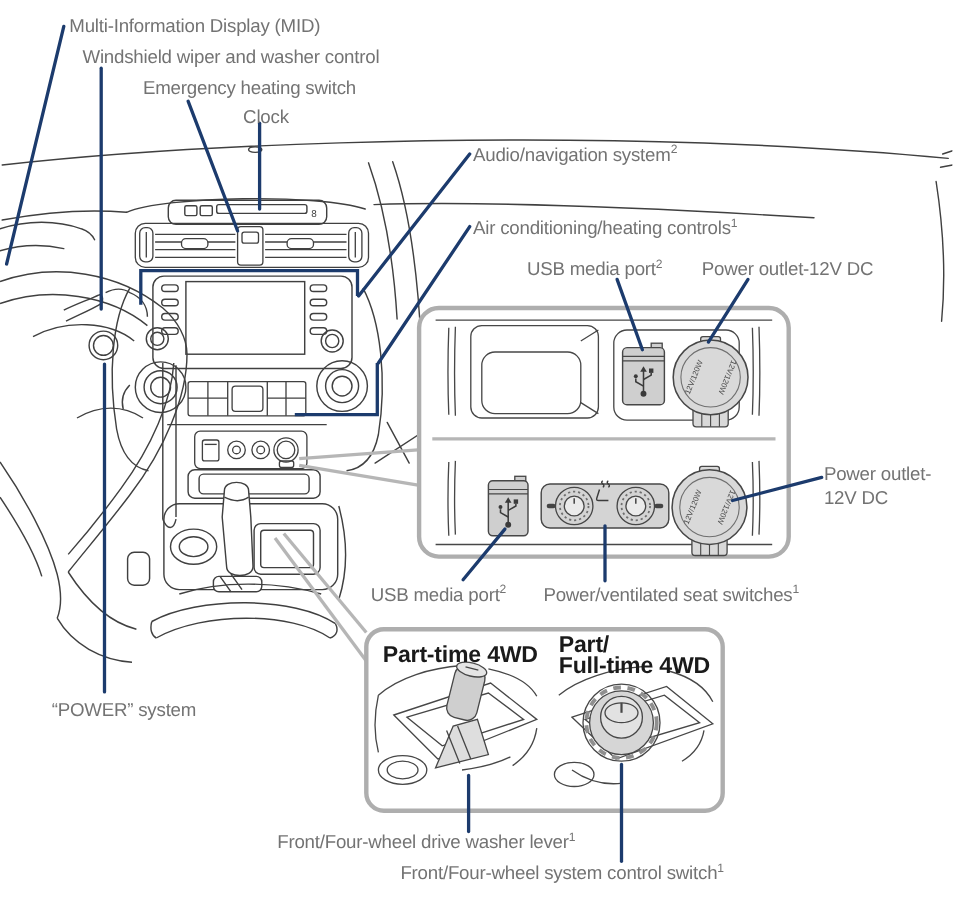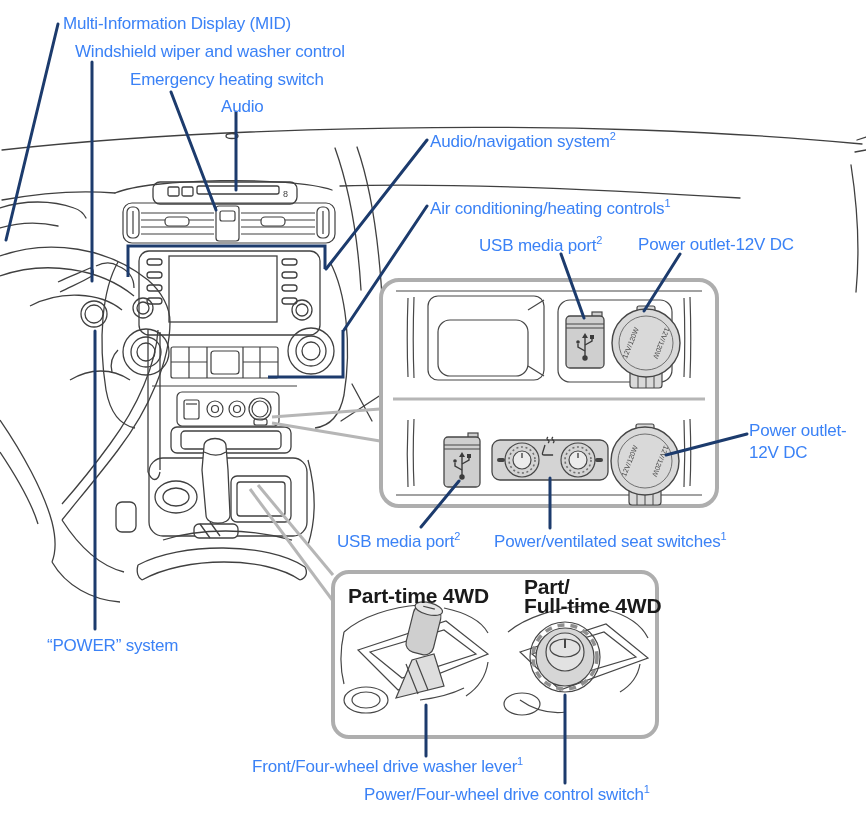--- a/index.html
+++ b/index.html
@@ -1,19 +1,19 @@
 <!DOCTYPE html>
 <html><head>
 <meta charset="utf-8">
 <style>
   html,body{margin:0;padding:0;background:#fff;}
   .canvas{position:relative;width:866px;height:821px;background:#fff;overflow:hidden;
           font-family:"Liberation Sans",sans-serif;}
   svg{position:absolute;left:0;top:0;}
-  .lbl{position:absolute;font-size:17px;line-height:1.25;color:#3b82f6;
+  .lbl{position:absolute;font-size:17px;line-height:1.25;color:#737373;
        letter-spacing:-0.2px;white-space:nowrap;}
   .lbl sup{font-size:11px;letter-spacing:0;}
   .hdg{position:absolute;font-size:21px;font-weight:bold;color:#1a1a1a;
        letter-spacing:-0.2px;line-height:19px;white-space:nowrap;}
 </style>
 </head>
 <body>
 
 <div class="canvas">
 
@@ -308,40 +308,40 @@
     <path d="M550,478 V528"></path>
     <path d="M95,331 V629"></path>
     <path d="M426,705 V756"></path>
     <path d="M565,695 V783"></path>
   </g>
 </svg>
 
   <div class="lbl" style="left:63px;top:13px"><span>Multi-Information Display (MID)</span></div>
   <div class="lbl" style="left:75px;top:41px"><span>Windshield wiper and washer control</span></div>
   <div class="lbl" style="left:130px;top:69px"><span>Emergency heating switch</span></div>
-  <div class="lbl" style="left:221px;top:96px"><span>Audio</span></div>
+  <div class="lbl" style="left:221px;top:96px"><span>Clock</span></div>
 
   <div class="lbl" style="left:430px;top:130px"><span>Audio/navigation system</span><sup>2</sup></div>
   <div class="lbl" style="left:430px;top:197px"><span>Air conditioning/heating controls</span><sup>1</sup></div>
 
   <div class="lbl" style="left:479px;top:234px"><span>USB media port</span><sup>2</sup></div>
   <div class="lbl" style="left:638px;top:234px"><span>Power outlet-12V DC</span></div>
 
   <div class="lbl" style="left:749px;top:420px;line-height:22px">
     <div>Power outlet-</div>
     <div>12V DC</div>
   </div>
 
   <div class="lbl" style="left:337px;top:530px"><span>USB media port</span><sup>2</sup></div>
   <div class="lbl" style="left:494px;top:530px"><span>Power/ventilated seat switches</span><sup>1</sup></div>
 
   <div class="lbl" style="left:47px;top:635px"><span>“POWER” system</span></div>
 
   <div class="hdg" style="left:348px;top:586px"><span>Part-time 4WD</span></div>
-  <div class="hdg" style="left:524px;top:577px">
+  <div class="hdg" style="left:508px;top:577px">
     <div>Part/</div>
     <div>Full-time 4WD</div>
   </div>
 
   <div class="lbl" style="left:252px;top:755px"><span>Front/Four-wheel drive washer lever</span><sup>1</sup></div>
-  <div class="lbl" style="left:364px;top:783px"><span>Power/Four-wheel drive control switch</span><sup>1</sup></div>
+  <div class="lbl" style="left:364px;top:783px"><span>Front/Four-wheel system control switch</span><sup>1</sup></div>
 
 </div>
 
 </body></html>

